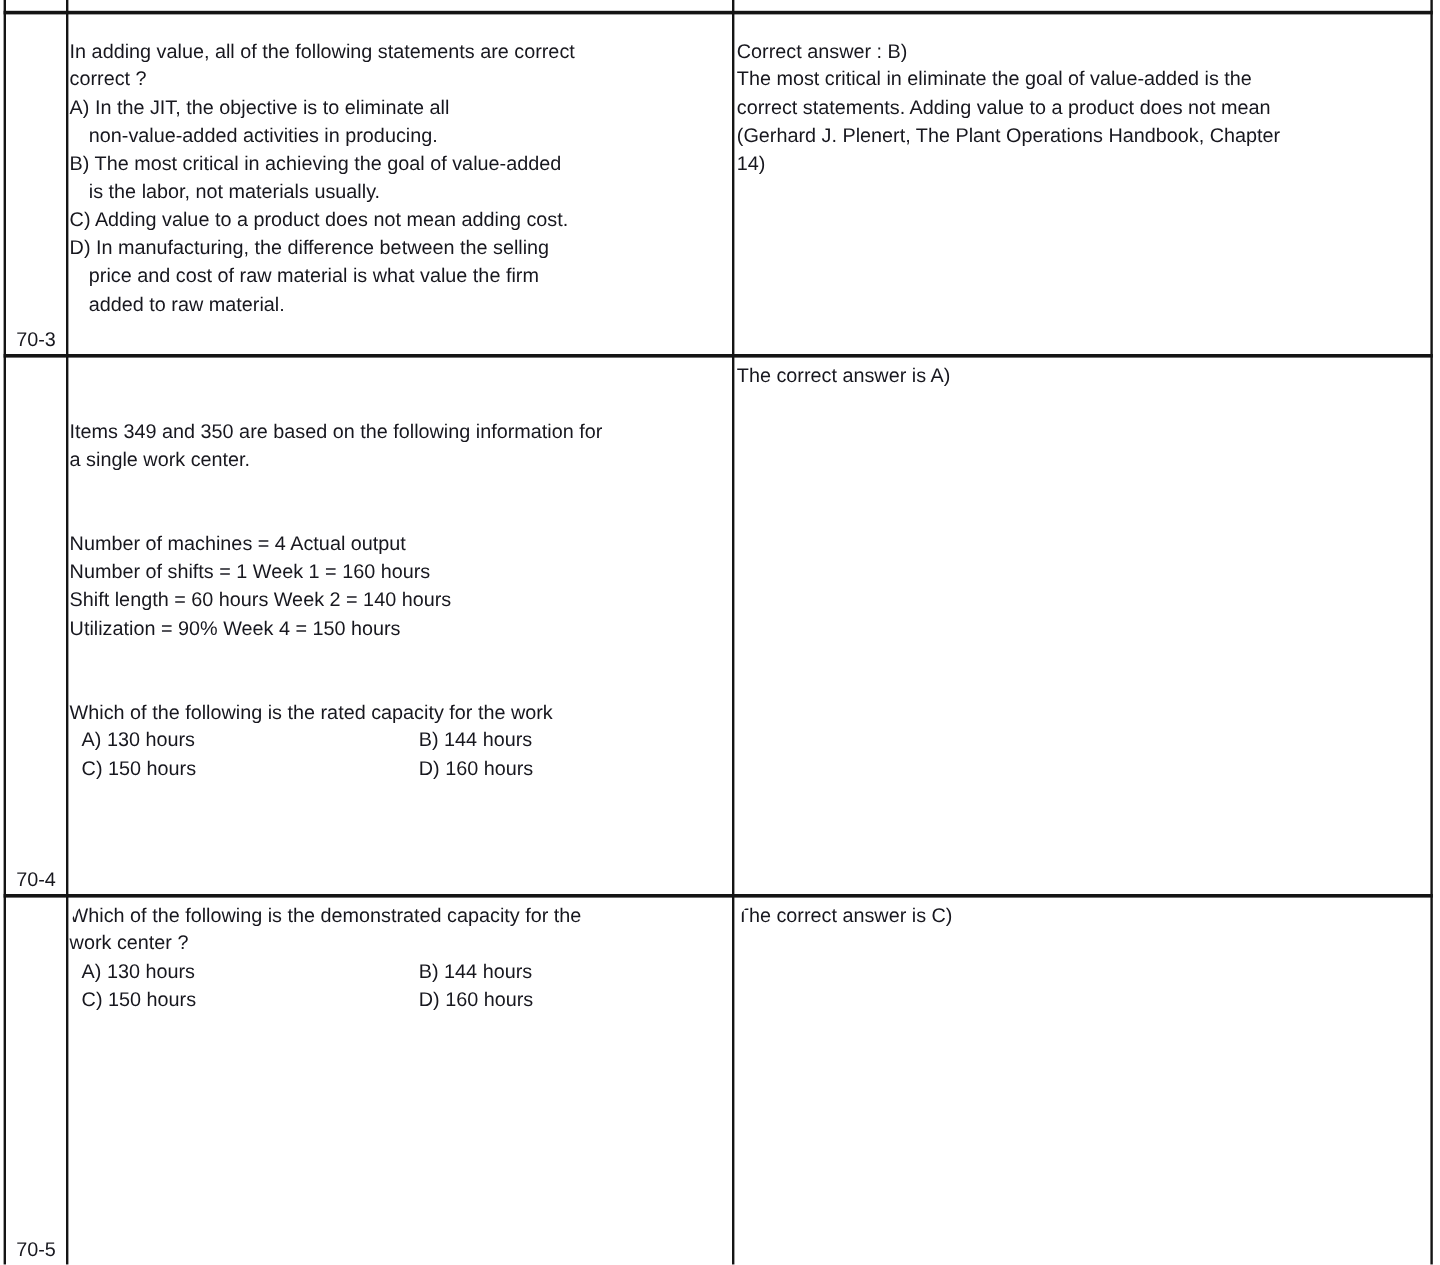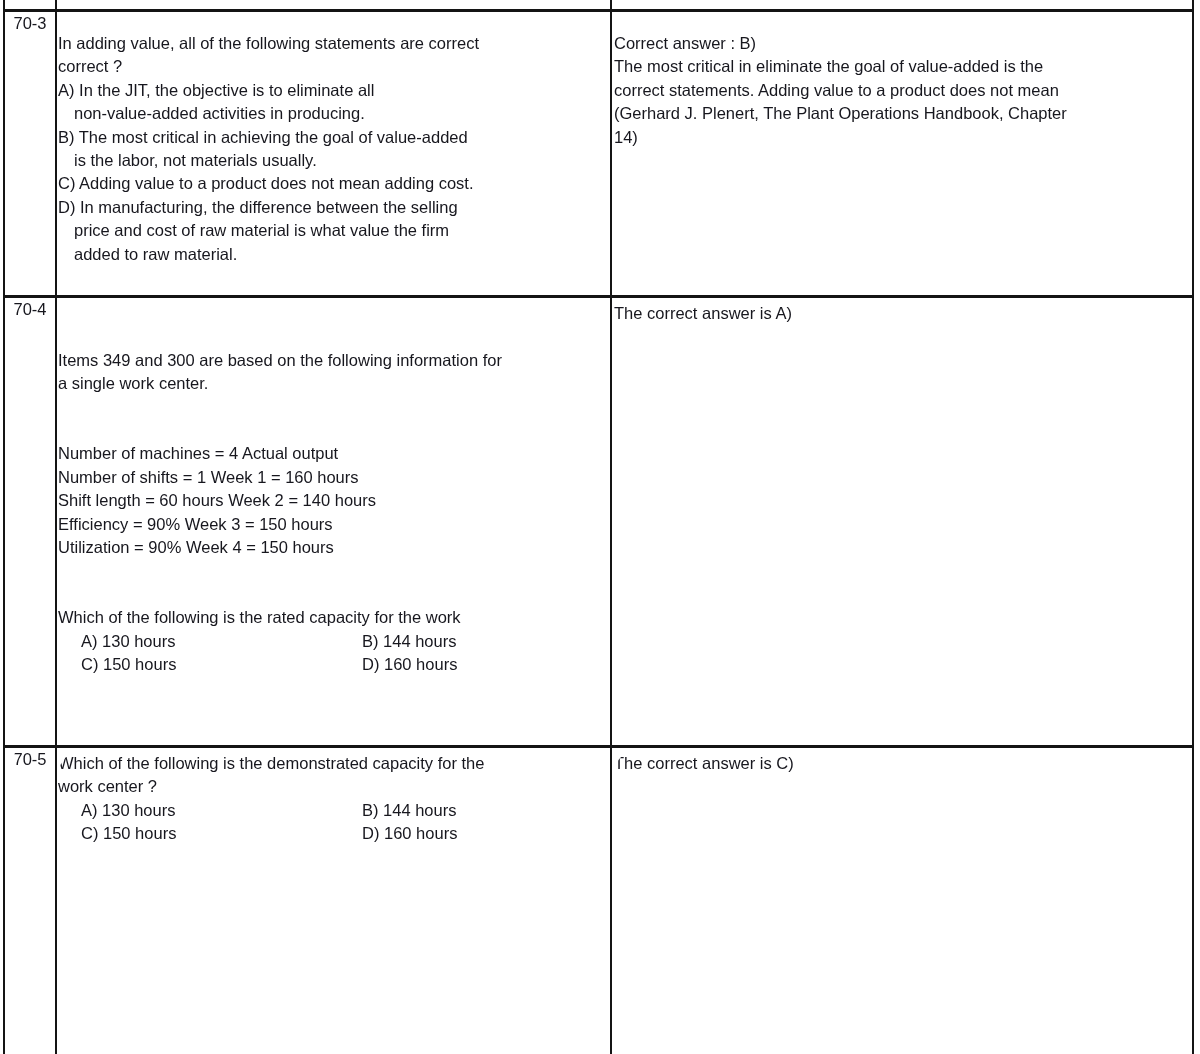--- a/index.html
+++ b/index.html
@@ -19,28 +19,28 @@
   .vl.v3{left:610px;}
   .vl.v4{left:1192px;}
   .hl{position:absolute;left:3px;width:1191px;background:#141414;height:3px;}
   .hl.h1{top:9px;}
   .hl.h2{top:295px;}
   .hl.h3{top:745px;}
   .cell{position:absolute;overflow:hidden;}
   .r1{top:12px;height:283px;}
   .r2{top:298px;height:447px;}
   .r3{top:748px;height:306px;border-radius:31px;}
-  .idc{left:5px;width:50px;display:flex;align-items:flex-start;justify-content:center;}
+  .idc{left:5px;width:50px;display:flex;align-items:flex-end;justify-content:center;}
   .qc{left:57px;width:489px;padding-left:1px;box-sizing:border-box;}
   .ac{left:612px;width:680px;padding-left:2px;box-sizing:border-box;}
   .pt20{padding-top:20px;}
   .pt4{padding-top:4px;}
   .ln{white-space:pre;}
   .ln.ind{padding-left:16px;}
-  .ln.opts{padding-left:23px;}
+  .ln.opts{padding-left:10px;}
   .opt-l{display:inline-block;width:281px;}
 </style>
 </head>
 <body>
 
 <div class="page">
 
   <div class="vl v1"></div>
   <div class="vl v2"></div>
   <div class="vl v3"></div>
@@ -71,28 +71,27 @@
       <div class="ln">(Gerhard J. Plenert, The Plant Operations Handbook, Chapter</div>
       <div class="ln">14)</div>
     </div>
 
   <div class="cell idc r2">
     <span>70-4</span>
   </div>
   <div class="cell qc r2 pt4">
       <div class="ln">&nbsp;</div>
       <div class="ln">&nbsp;</div>
-      <div class="ln">Items 349 and 300 are based on the following information for</div>
+      <div class="ln">Items 349 and 350 are based on the following information for</div>
       <div class="ln">a single work center.</div>
       <div class="ln">&nbsp;</div>
       <div class="ln">&nbsp;</div>
       <div class="ln">Number of machines = 4 Actual output</div>
       <div class="ln">Number of shifts = 1 Week 1 = 160 hours</div>
       <div class="ln">Shift length = 60 hours Week 2 = 140 hours</div>
-      <div class="ln">Efficiency = 90% Week 3 = 150 hours</div>
       <div class="ln">Utilization = 90% Week 4 = 150 hours</div>
       <div class="ln">&nbsp;</div>
       <div class="ln">&nbsp;</div>
       <div class="ln">Which of the following is the rated capacity for the work</div>
       <div class="ln opts"><span class="opt-l">A) 130 hours</span><span>B) 144 hours</span></div>
       <div class="ln opts"><span class="opt-l">C) 150 hours</span><span>D) 160 hours</span></div>
     </div>
   <div class="cell ac r2 pt4">
       <div class="ln">The correct answer is A)</div>
     </div>

